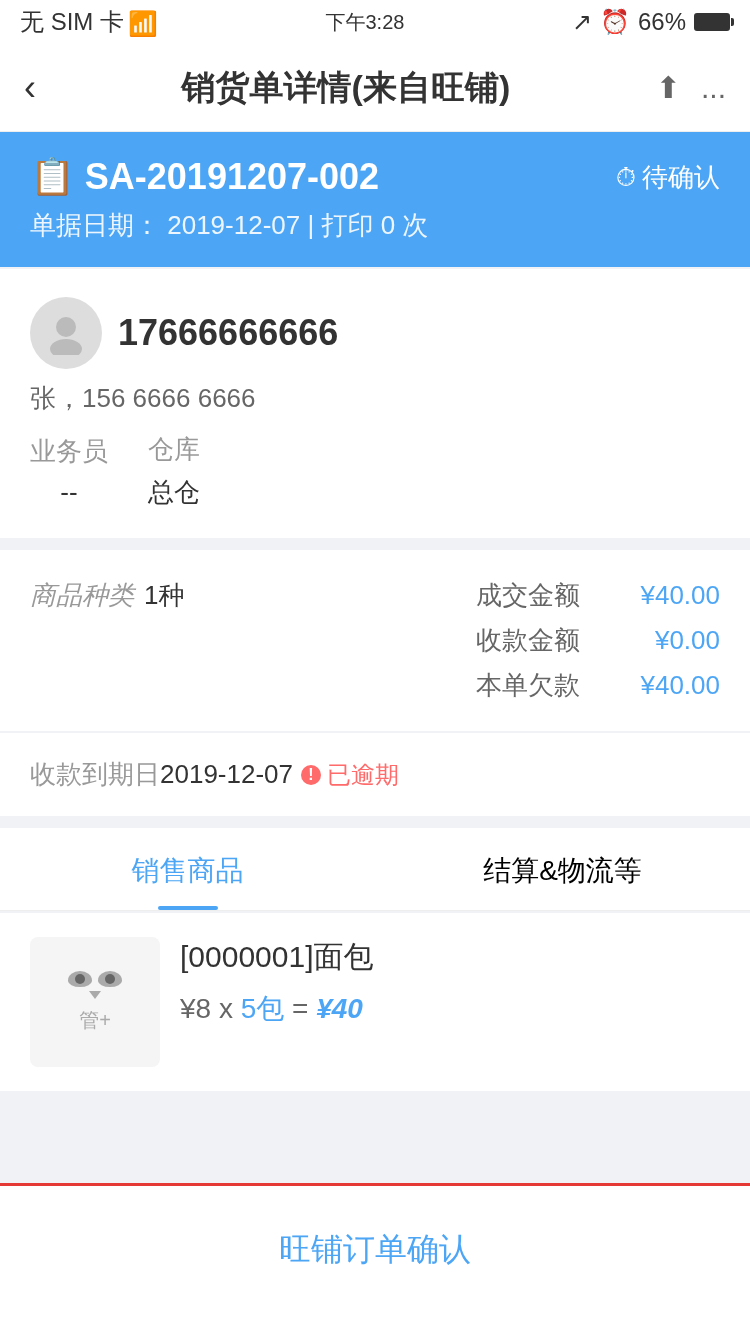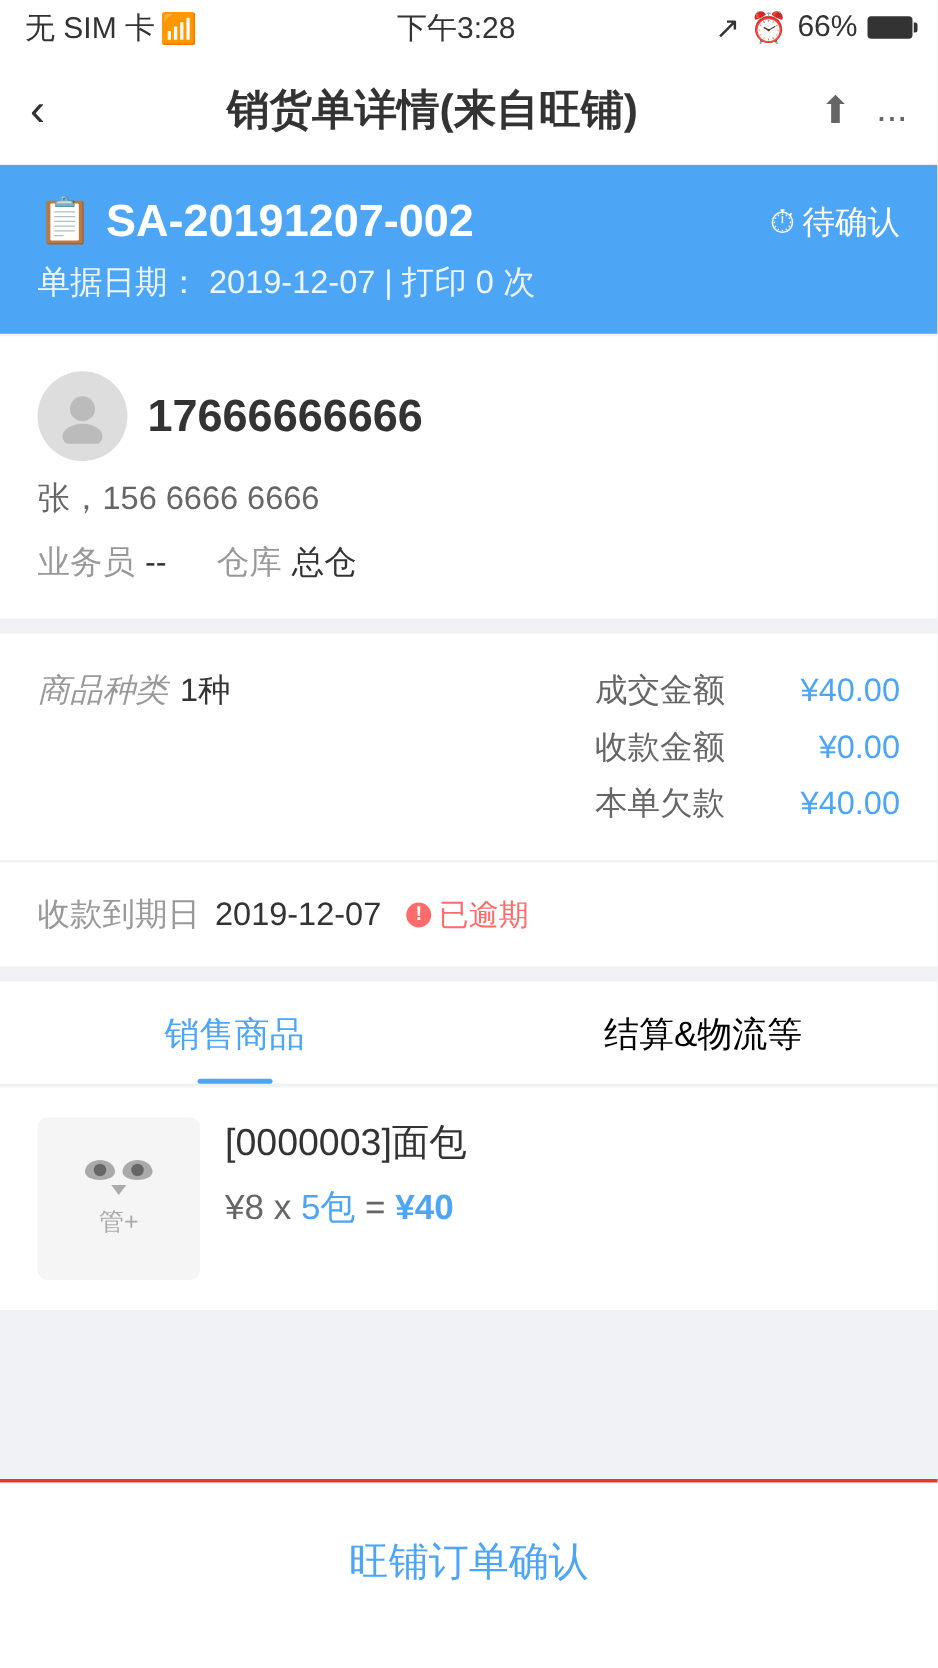--- a/index.html
+++ b/index.html
@@ -20,21 +20,21 @@
       height: 44px;
       background: #fff;
       display: flex;
       align-items: center;
       justify-content: space-between;
       padding: 0 20px;
       font-size: 24px;
       color: #333;
     }
     .status-left { display: flex; align-items: flex-end; gap: 4px; }
-    .status-center { font-size: 24px; font-weight: 500; }
+    .status-center { font-size: 20px; font-weight: 500; }
     .status-right { display: flex; align-items: center; gap: 8px; font-size: 24px; }
     .battery-icon {
       display: inline-block;
       width: 36px;
       height: 18px;
       border: 2px solid #333;
       border-radius: 3px;
       position: relative;
       background: #333;
     }
@@ -132,21 +132,21 @@
       color: #666;
       margin-bottom: 16px;
     }
     .customer-meta {
       display: flex;
       align-items: center;
       gap: 40px;
       font-size: 26px;
       color: #666;
     }
-    .meta-item { display: flex; align-items: center; gap: 8px; }
+    .meta-item { display: flex; align-items: center; gap: 8px; flex-direction: column; }
     .meta-label { color: #999; }
     .meta-value { color: #333; }
 
     
     .summary-card {
       background: #fff;
       padding: 28px 30px;
       margin-top: 12px;
       display: flex;
       justify-content: space-between;
@@ -169,21 +169,20 @@
     .summary-row-value { color: #4DA6F5; font-size: 26px; font-weight: 500; min-width: 120px; text-align: right; }
     .summary-row-value.debt { color: #4DA6F5; }
 
     
     .due-date-card {
       background: #fff;
       padding: 24px 30px;
       margin-top: 2px;
       display: flex;
       align-items: center;
-      gap: 12px;
       font-size: 26px;
       color: #666;
     }
     .due-label { color: #999; }
     .due-value { color: #333; }
     .overdue-badge {
       display: flex;
       align-items: center;
       gap: 6px;
       color: #FF6B6B;
@@ -292,21 +291,21 @@
     .thumb-text {
       font-size: 20px;
       color: #aaa;
       margin-top: 4px;
     }
 
     .product-info { flex: 1; }
     .product-name { font-size: 30px; color: #333; margin-bottom: 12px; font-weight: 500; }
     .product-price { font-size: 28px; color: #666; }
     .product-price .qty { color: #4DA6F5; }
-    .product-price .total { color: #4DA6F5; font-weight: 600; }
+    .product-price .total { color: #4DA6F5; font-weight: 600; font-style: italic; }
 
     
     .bottom-area {
       position: fixed;
       bottom: 0;
       width: 750px;
       background: #fff;
       padding: 20px 30px 40px;
       border-top: 3px solid #E53935;
     }
@@ -453,21 +452,21 @@
           </div>
           <div class="owl-eye">
             <div class="owl-pupil"></div>
           </div>
         </div>
         <div class="owl-beak"></div>
         <div class="thumb-text">管+</div>
       </div>
     </div>
     <div class="product-info">
-      <div class="product-name">[0000003]面包</div>
+      <div class="product-name">[0000001]面包</div>
       <div class="product-price">
         <span>¥8</span>
         <span> x </span>
         <span class="qty">5包</span>
         <span> = </span>
         <span class="total">¥40</span>
       </div>
     </div>
   </div>
 </div>

